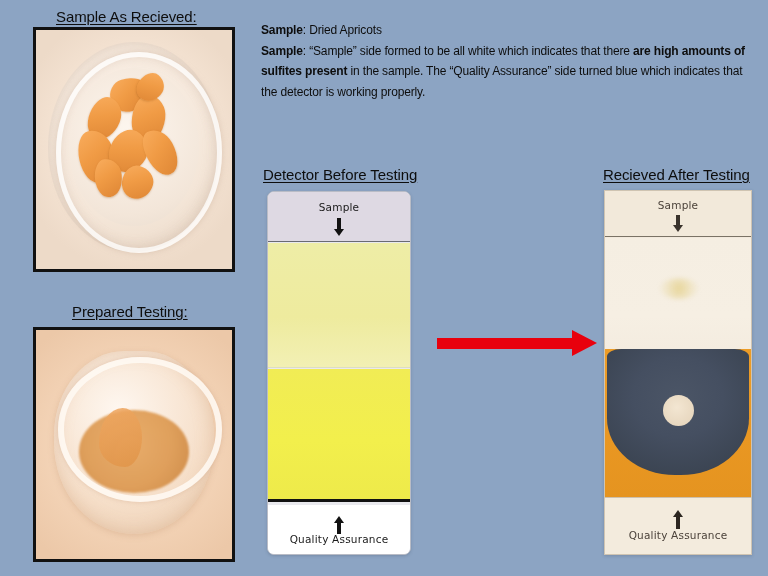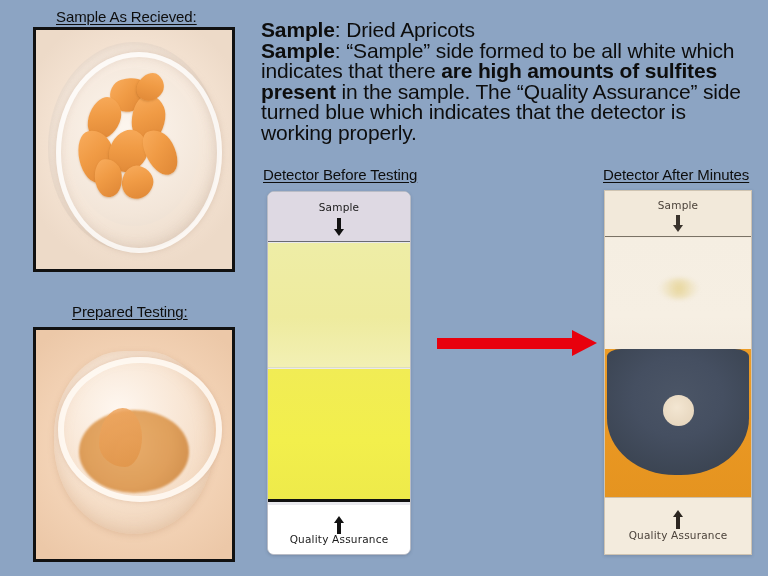--- a/index.html
+++ b/index.html
@@ -114,21 +114,21 @@
     border-radius: 55% 45% 40% 60% / 60% 50% 50% 40%;
     background: linear-gradient(160deg, #f0a862 0%, #e09448 100%);
     opacity: .85;
     filter: blur(.6px);
   }
 
   
   .notes {
     position: absolute;
     color: #0d0d0d;
-    font-size: 21px;
+    font-size: 12px;
     line-height: 20.5px;
     width: 485px;
     letter-spacing: -0.15px;
   }
   .notes b { font-weight: bold; }
 
   
   .strip {
     position: absolute;
     box-sizing: border-box;
@@ -292,21 +292,21 @@
       <div class="band-label" style="top:28px;">Quality Assurance</div>
     </div>
   </div>
 
 
   <div class="red-arrow-wrap" style="left:437px; top:338px; width:158px; height:12px;">
     <div class="red-arrow-shaft" style="width:138px;"></div>
     <div class="red-arrow-head" style="left:135px;"></div>
   </div>
 
-  <div class="caption" style="left:603px; top:166px;">Detector After Minutes</div>
+  <div class="caption" style="left:603px; top:166px;">Recieved After Testing</div>
 
   <div class="strip strip-after" style="left:604px; top:190px; width:148px; height:365px;">
 
     <div class="band" style="top:0; height:46px; background:#f2e9da; border-bottom:1px solid #7a7265; box-sizing:border-box;">
       <div class="band-label" style="top:8px; color:#4b423a;">Sample</div>
       <div class="arrow arrow-down" style="top:24px;">
         <div class="shaft" style="top:0; height:10px; background:#3a332c;"></div>
         <div class="head" style="top:10px; border-top-color:#3a332c;"></div>
       </div>
     </div>

